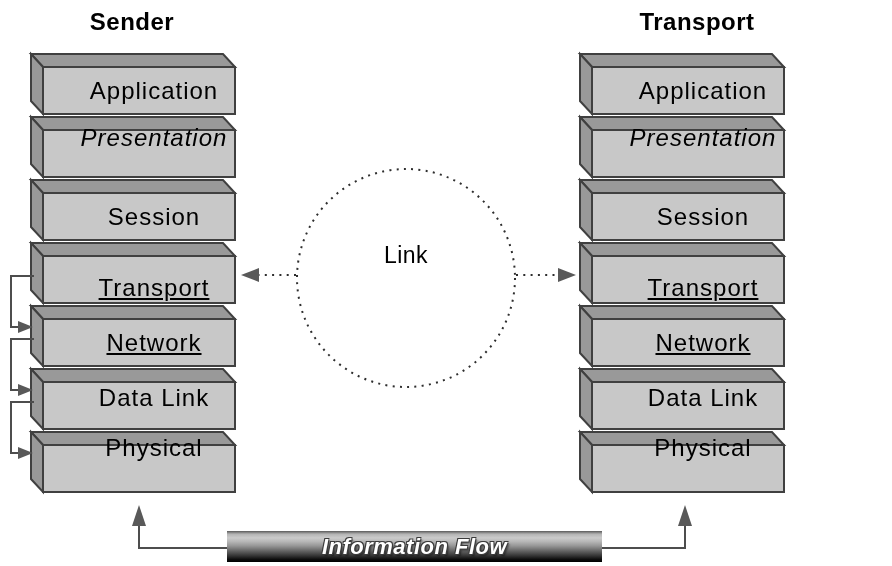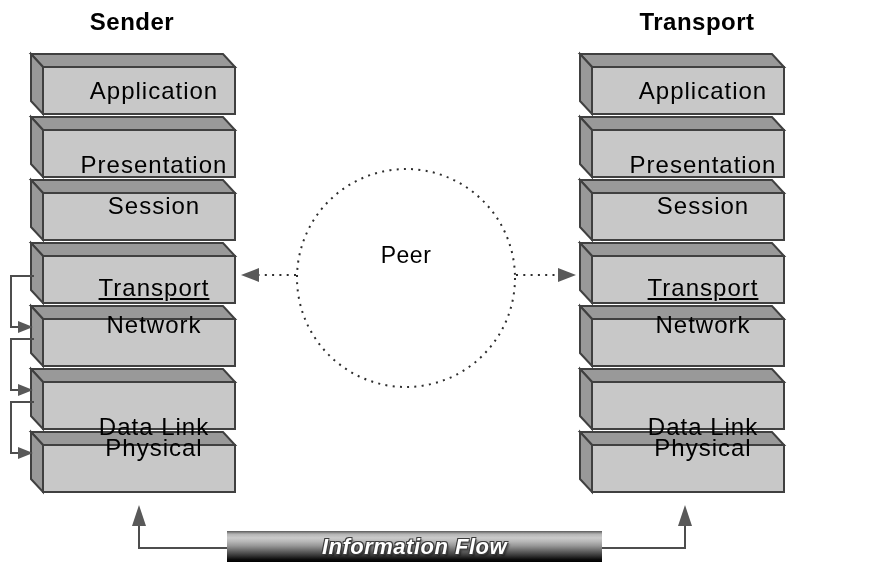--- a/index.html
+++ b/index.html
@@ -68,22 +68,22 @@
     display: flex;
     align-items: center;
     justify-content: center;
     font-size: 24px;
     letter-spacing: 1px;
     color: var(--label_text, #000000);
     margin-left: 15px;
   }
   .lcol { left: 43px; }
   .rcol { left: 592px; }
-  .r0 { top: 67px; }  .r1 { top: 141px; } .r2 { top: 182px; }
-  .r3 { top: 264px; text-decoration: underline; } .r4 { top: 301px; } .r5 { top: 403px; text-align: right; }
+  .r0 { top: 67px; }  .r1 { top: 114px; font-style: italic; } .r2 { top: 193px; }
+  .r3 { top: 264px; text-decoration: underline; } .r4 { top: 319px; text-decoration: underline; } .r5 { top: 374px; text-align: right; }
   .r6 { top: 424px; }
   .peer-text {
     position: absolute;
     left: 306px;
     top: 239px;
     width: 200px;
     text-align: center;
     font-size: 23px;
     line-height: 32px;
     letter-spacing: 0.5px;
@@ -195,20 +195,20 @@
 
   <div class="layer-label rcol r0">Application</div>
   <div class="layer-label rcol r1">Presentation</div>
   <div class="layer-label rcol r2">Session</div>
   <div class="layer-label rcol r3">Transport</div>
   <div class="layer-label rcol r4">Network</div>
   <div class="layer-label rcol r5">Data Link</div>
   <div class="layer-label rcol r6">Physical</div>
 
   <div class="peer-text">
-    <span>Peer</span>
+    <span>Link</span>
   </div>
 
   <div class="info-bar">
     <span>Information Flow</span>
   </div>
 
 </div>
 
 </body></html>

